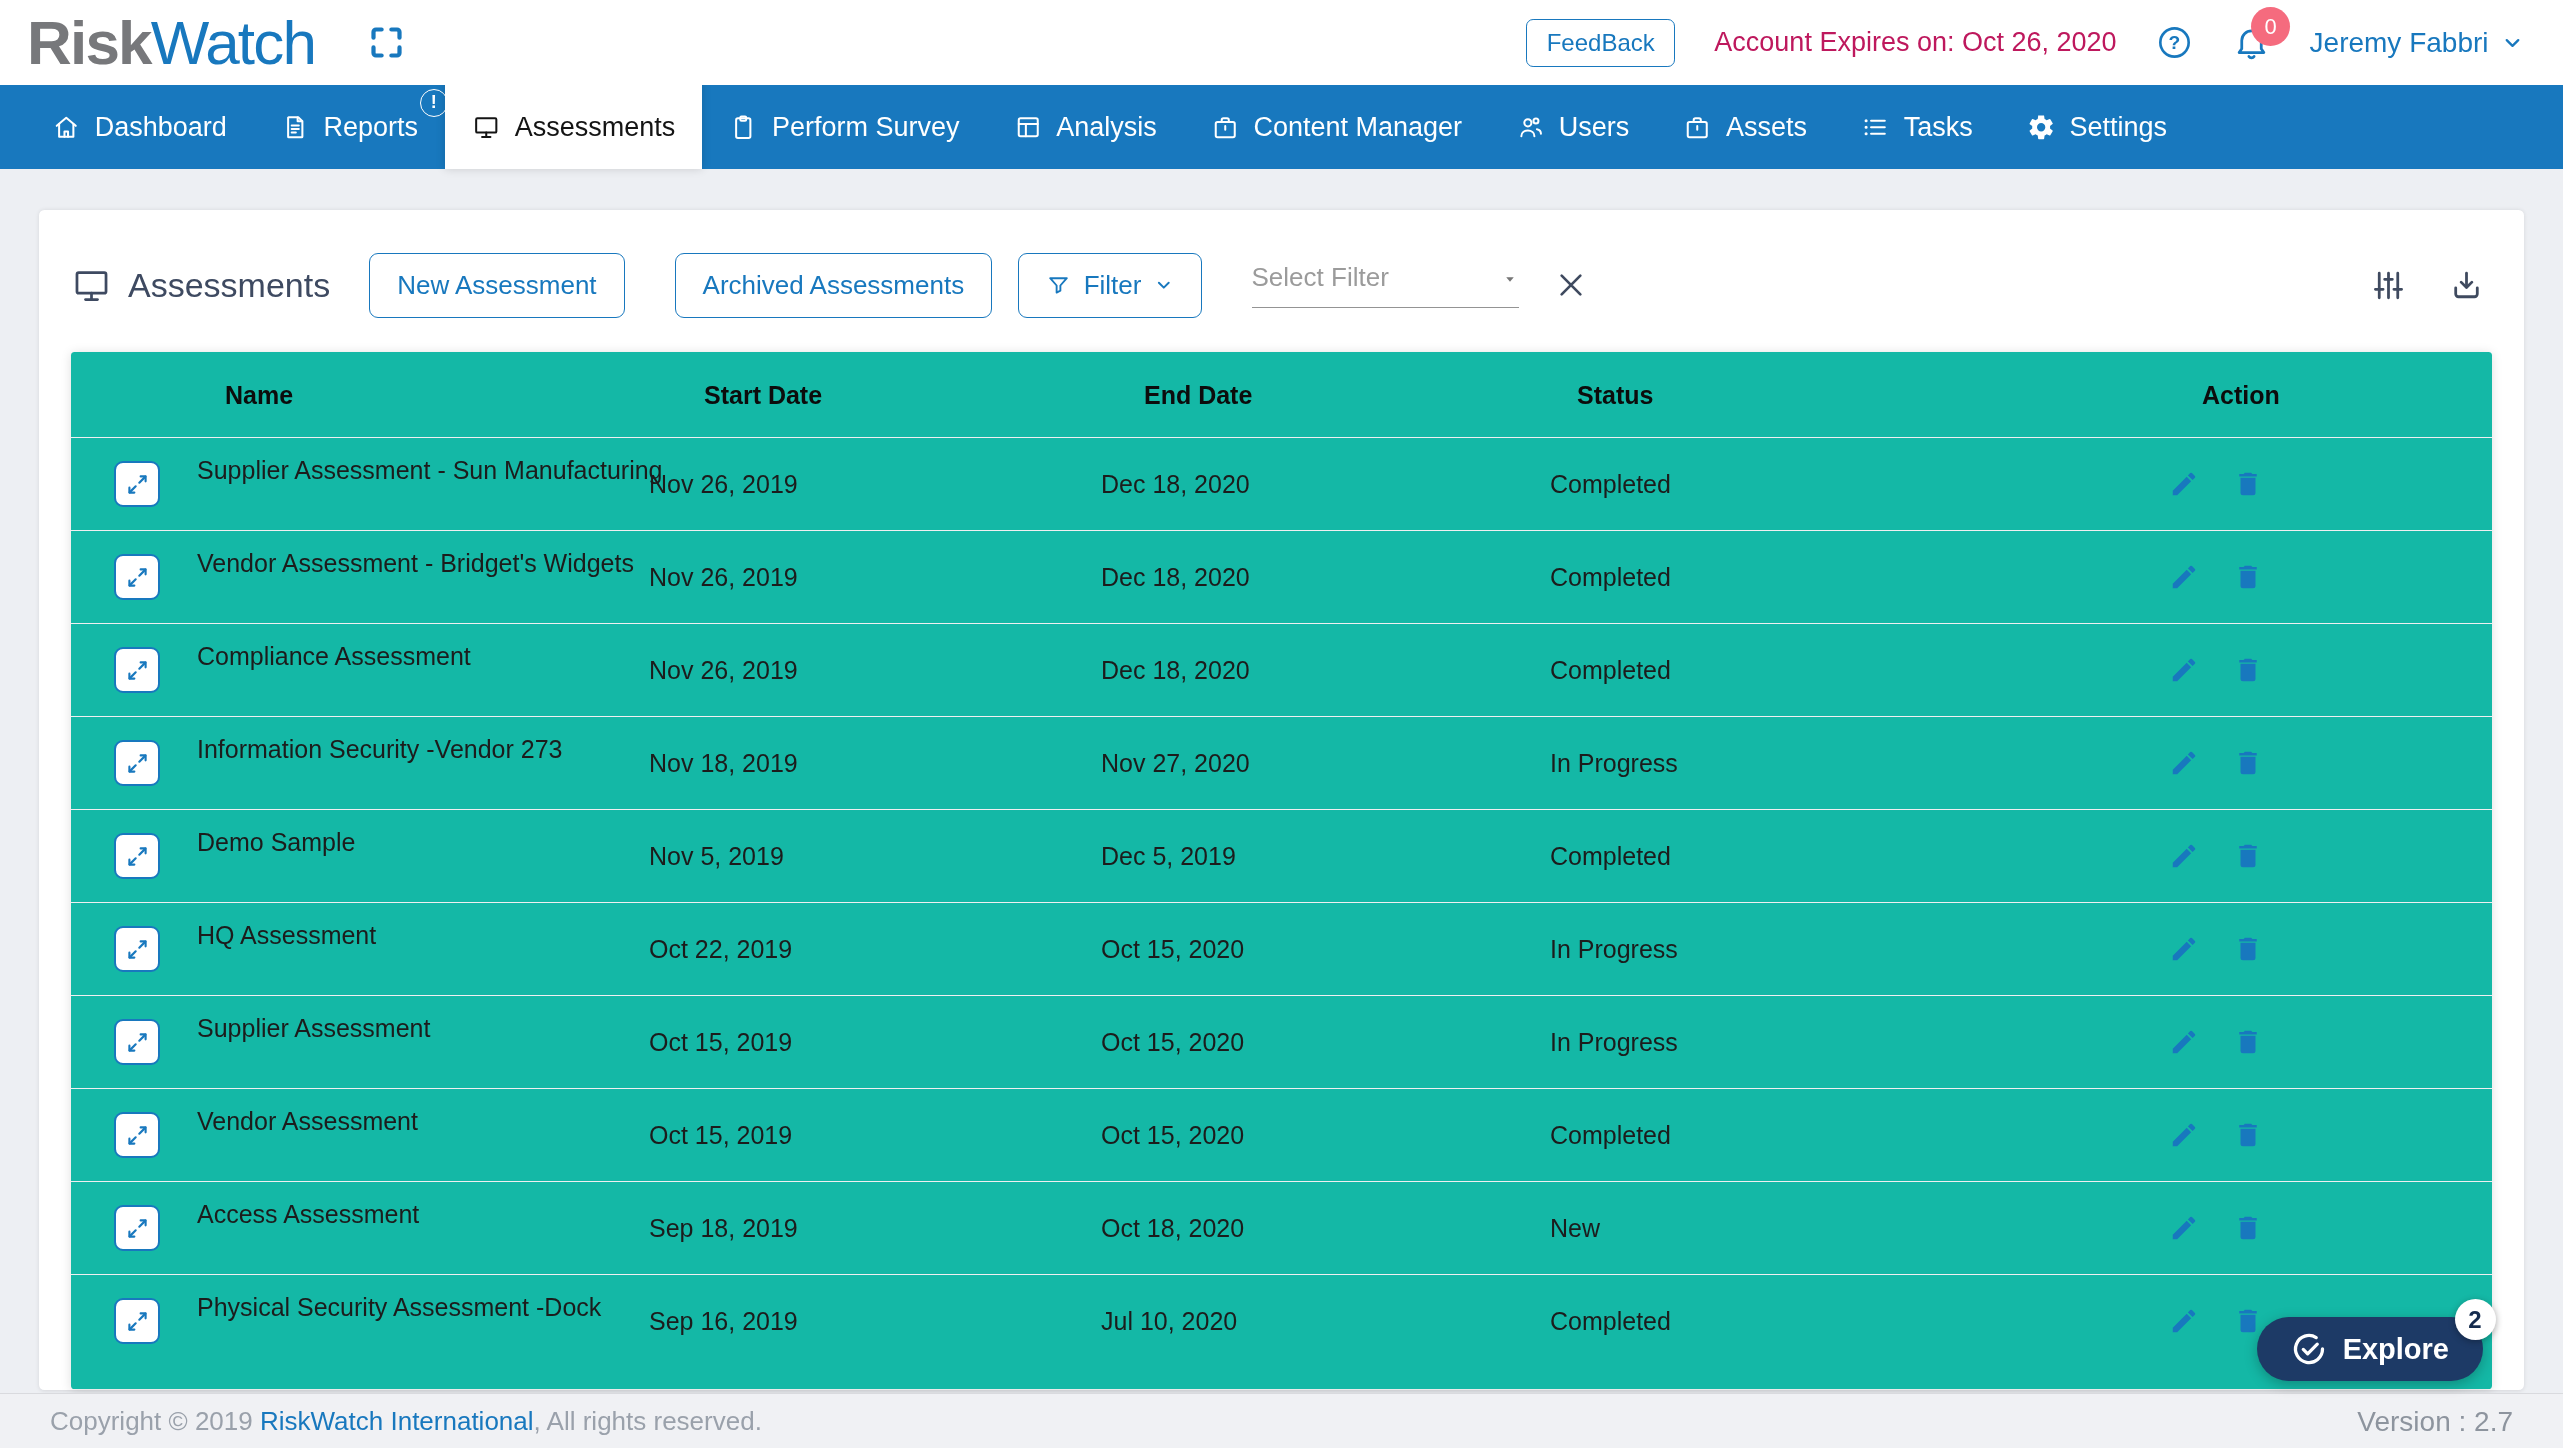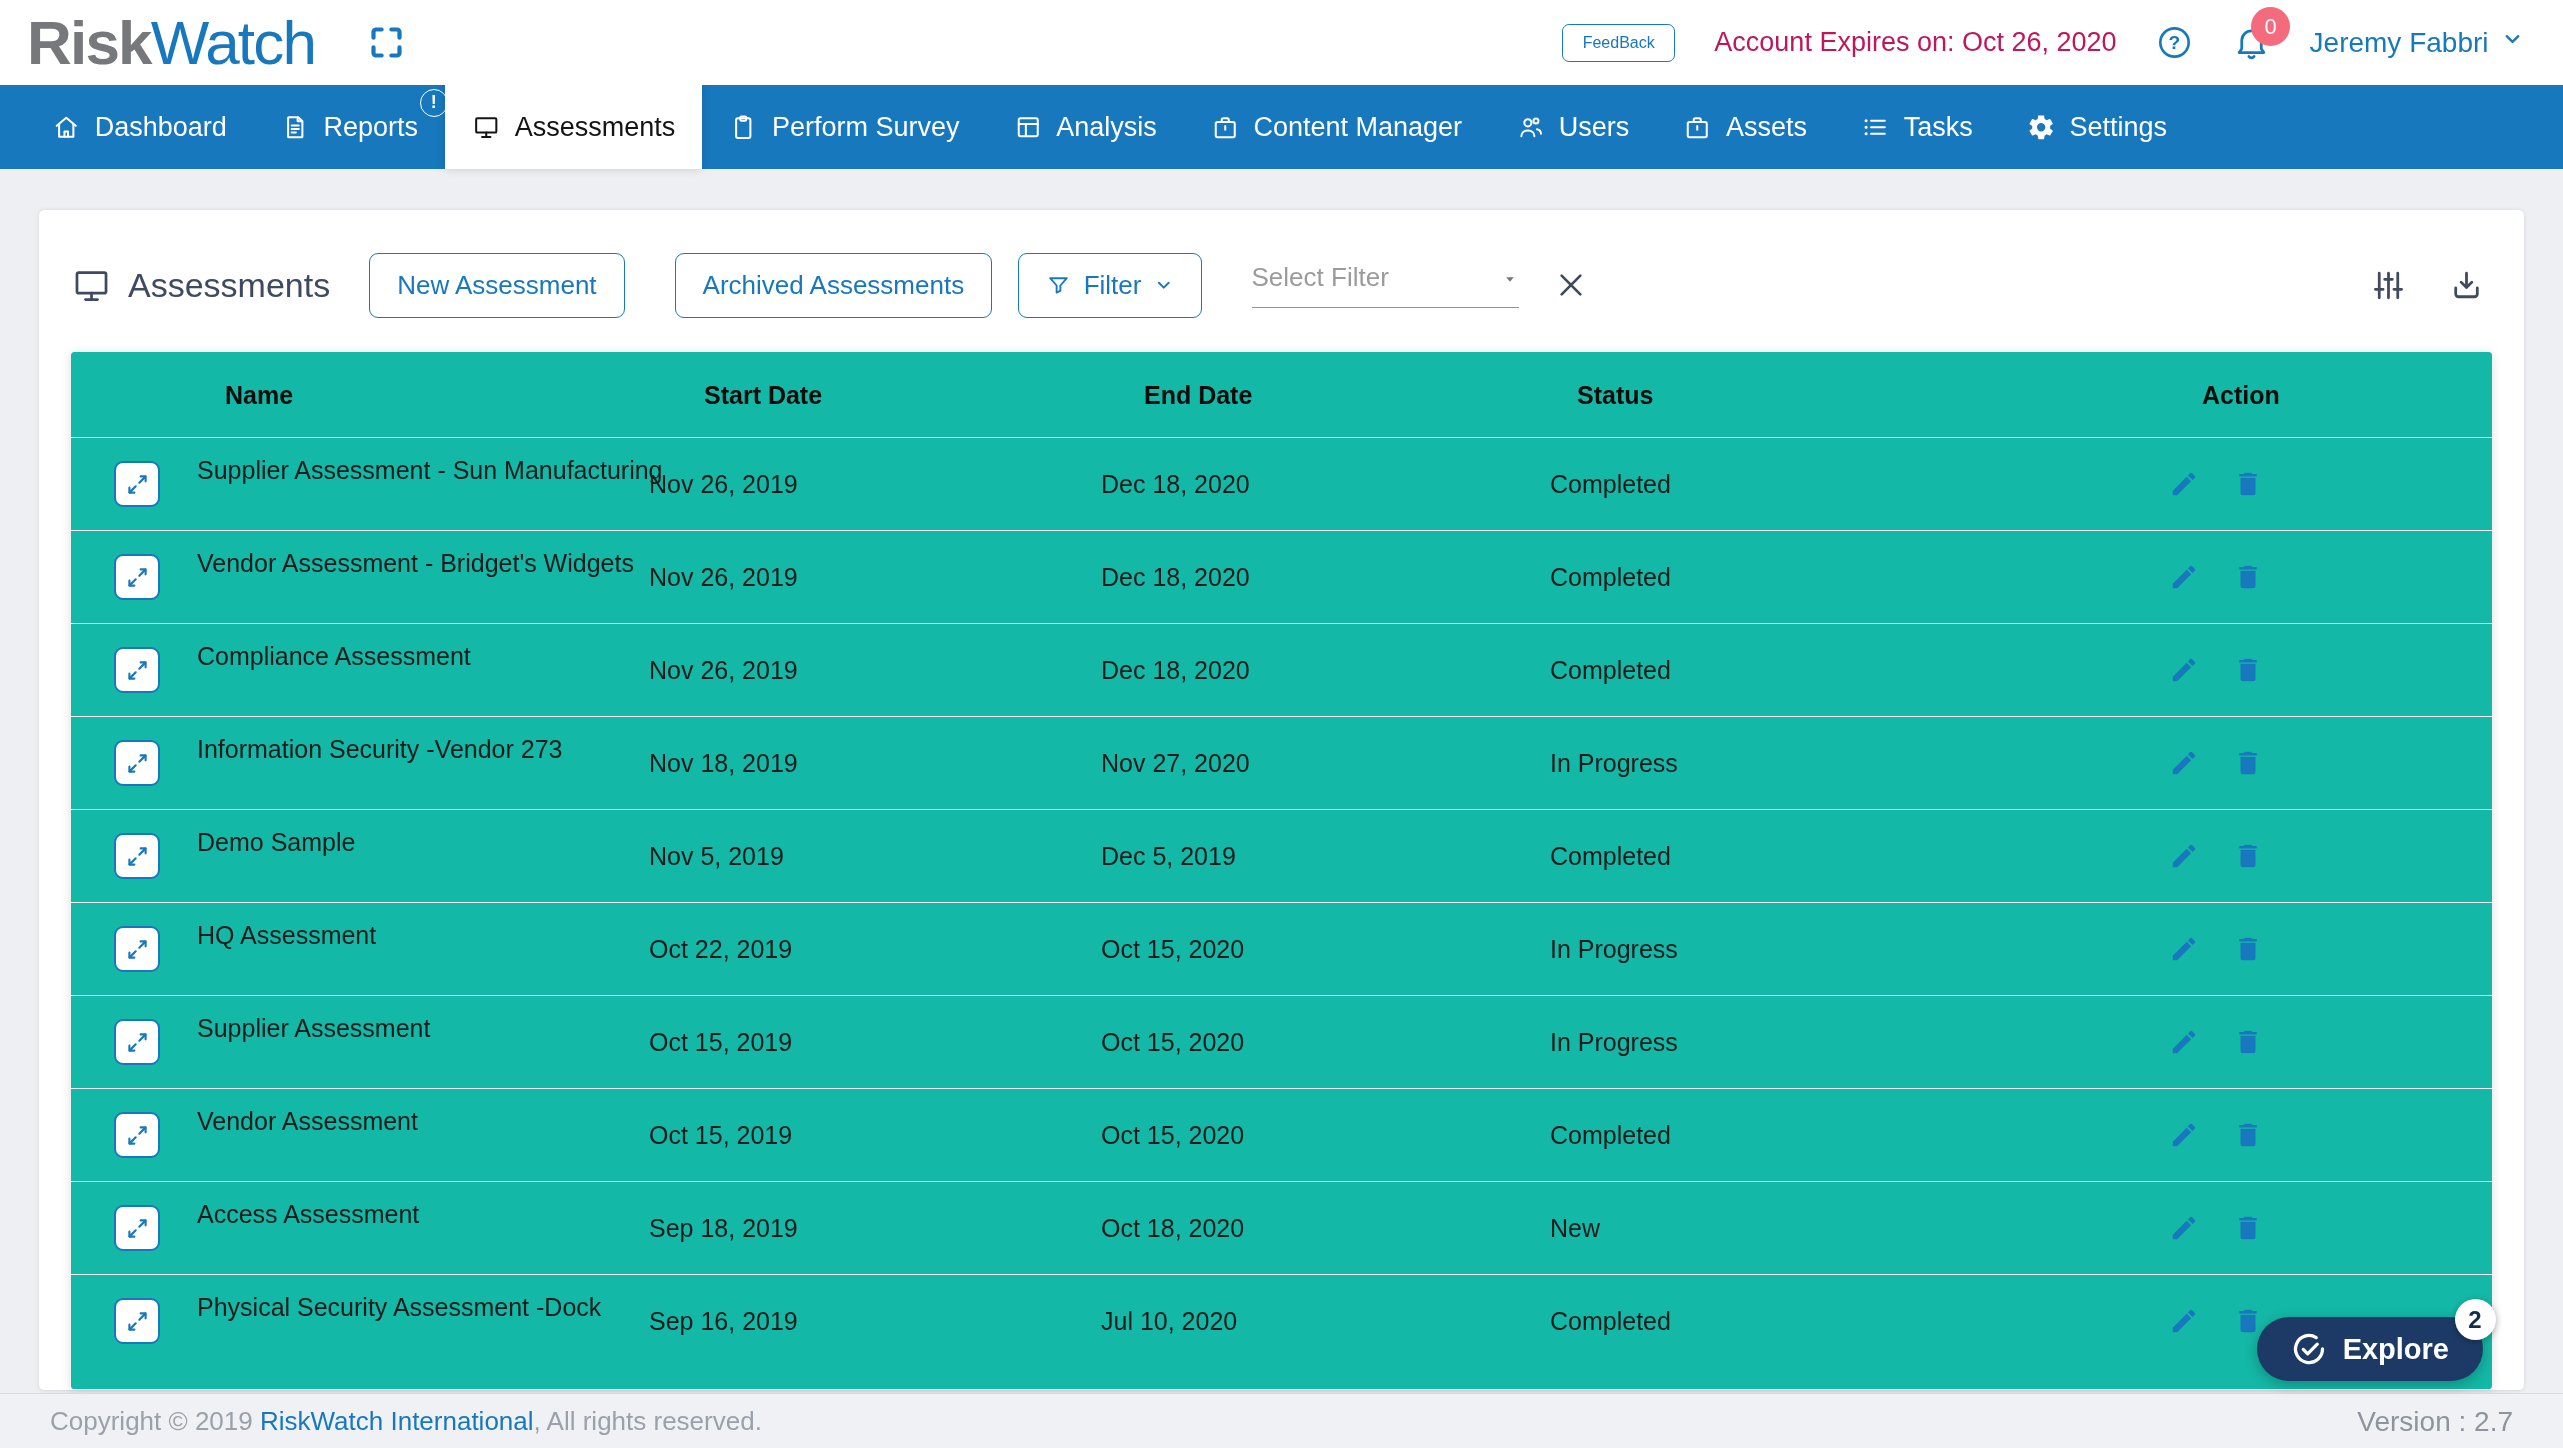--- a/index.html
+++ b/index.html
@@ -19,33 +19,33 @@
     padding:0 39px 0 27px;
     position:relative; z-index:5;
   }
   .logo { font-size:62px; letter-spacing:-1.8px; line-height:85px; white-space:nowrap; }
   .logo .risk  { color:#77787b; font-weight:700; }
   .logo .watch { color:#1878be; font-weight:500; }
   .fullscreen-btn { margin-left:52px; color:#1878be; cursor:pointer; }
   .header-right { margin-left:auto; display:flex; align-items:center; gap:39px; }
   .feedback-btn {
     border:1.8px solid #1878be; color:#1878be; background:#fff;
-    border-radius:7.1px; font-size:16px; padding:9px 19.6px; cursor:pointer;
+    border-radius:7.1px; font-size:24px; padding:9px 19.6px; cursor:pointer;
     font-family:"Liberation Sans", sans-serif;
   }
   .account-expiry { color:#be185d; font-size:27px; }
   .help-icon { color:#1878be; cursor:pointer; }
   .bell-wrap { position:relative; color:#1878be; cursor:pointer; }
   .bell-badge {
     position:absolute; top:-16px; right:-19.6px;
     min-width:39px; height:39px; border-radius:50%;
     background:#f56b7e; color:#fff; font-size:22px;
     display:flex; align-items:center; justify-content:center;
   }
-  .user-menu { display:flex; align-items:flex-start; gap:12.5px; color:#1878be; font-size:28px; cursor:pointer; }
+  .user-menu { display:flex; align-items:center; gap:12.5px; color:#1878be; font-size:28px; cursor:pointer; }
 
   
   .nav-bar {
     height:84px; background:#1878be;
     display:flex; align-items:stretch;
     padding-left:25px; position:relative; z-index:4;
   }
   .nav-item {
     display:flex; align-items:center; gap:14.2px;
     padding:0 27px; color:#ffffff; font-size:27px;

